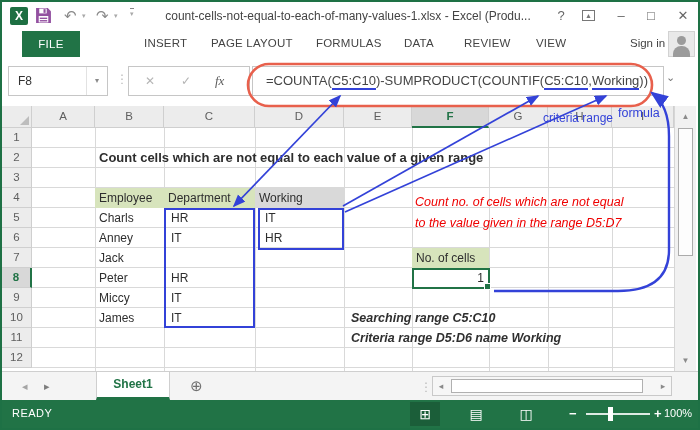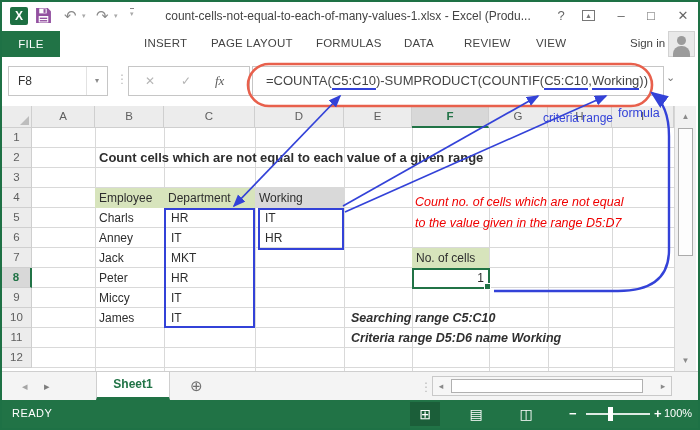--- a/index.html
+++ b/index.html
@@ -10,21 +10,21 @@
   .titlebar{left:0;top:0;width:696px;height:28px;background:#fff;}
   .xl-logo{left:8px;top:5px;width:18px;height:18px;background:#1d6f42;border-radius:2px;color:#fff;
            font-size:12px;font-weight:bold;text-align:center;line-height:18px;}
   .qat-icon{color:#8a8a8a;font-size:15px;line-height:20px;top:4px;}
   .qat-caret{color:#a9a9a9;font-size:7px;top:10px;}
   .ribopt-box{border:1px solid #777;width:13px;height:11px;top:8px;text-align:center;font-size:7px;color:#777;line-height:10px;}
   .title-text{left:150px;top:7px;width:392px;text-align:center;font-size:12px;color:#444;white-space:nowrap;}
   .winctl{color:#666;font-size:13px;top:6px;width:18px;text-align:center;}
   
   .ribbon{left:0;top:28px;width:696px;height:28px;background:#fff;}
-  .file-tab{left:0;top:1px;width:58px;height:26px;background:#217346;color:#fff;text-align:center;
+  .file-tab{left:20px;top:1px;width:58px;height:26px;background:#217346;color:#fff;text-align:center;
             line-height:26px;font-size:11.5px;letter-spacing:.3px;}
   .rtab{top:7px;font-size:11.5px;color:#444;letter-spacing:.2px;white-space:nowrap;}
   .signin{left:628px;top:7px;font-size:11.5px;color:#444;}
   .avatar{left:666px;top:1px;width:27px;height:26px;background:#e9e9e9;border:1px solid #d2d2d2;}
   .avatar .head{position:absolute;left:8px;top:4px;width:9px;height:9px;border-radius:50%;background:#9b9b9b;}
   .avatar .body{position:absolute;left:4px;top:14px;width:17px;height:11px;border-radius:8px 8px 0 0;background:#9b9b9b;}
   
   .fbar{left:0;top:56px;width:696px;height:48px;background:#fff;}
   .namebox{left:6px;top:8px;width:100px;height:30px;border:1px solid #c6c6c6;font-size:12px;color:#333;
            line-height:28px;padding-left:9px;}
@@ -187,21 +187,20 @@
   <div class="abs cell fill-green" style="left:162px;top:186px;width:91px;">Department</div>
   <div class="abs cell fill-gray" style="left:253px;top:186px;width:89px;">Working</div>
   <div class="abs cell" style="left:93px;top:206px;width:69px;">Charls</div>
   <div class="abs cell" style="left:93px;top:226px;width:69px;">Anney</div>
   <div class="abs cell" style="left:93px;top:246px;width:69px;">Jack</div>
   <div class="abs cell" style="left:93px;top:266px;width:69px;">Peter</div>
   <div class="abs cell" style="left:93px;top:286px;width:69px;">Miccy</div>
   <div class="abs cell" style="left:93px;top:306px;width:69px;">James</div>
   <div class="abs cell" style="left:165px;top:206px;width:85px;">HR</div>
   <div class="abs cell" style="left:165px;top:226px;width:85px;">IT</div>
-  <div class="abs cell" style="left:165px;top:246px;width:85px;">MKT</div>
   <div class="abs cell" style="left:165px;top:266px;width:85px;">HR</div>
   <div class="abs cell" style="left:165px;top:286px;width:85px;">IT</div>
   <div class="abs cell" style="left:165px;top:306px;width:85px;">IT</div>
   <div class="abs cell" style="left:259px;top:206px;width:80px;">IT</div>
   <div class="abs cell" style="left:259px;top:226px;width:80px;">HR</div>
   <div class="abs cell fill-green" style="left:410px;top:246px;width:77px;">No. of cells</div>
   <div class="abs cell right" style="left:410px;top:266px;width:77px;">1</div>
   <div class="abs cell note-it" style="left:345px;top:306px;width:240px;font-size:12.5px;">Searching range C5:C10</div>
   <div class="abs cell note-it" style="left:345px;top:326px;width:270px;font-size:12.5px;">Criteria range D5:D6 name Working</div>
   <div class="abs note-red" style="left:413px;top:190px;">Count no. of cells which are not equal</div>

